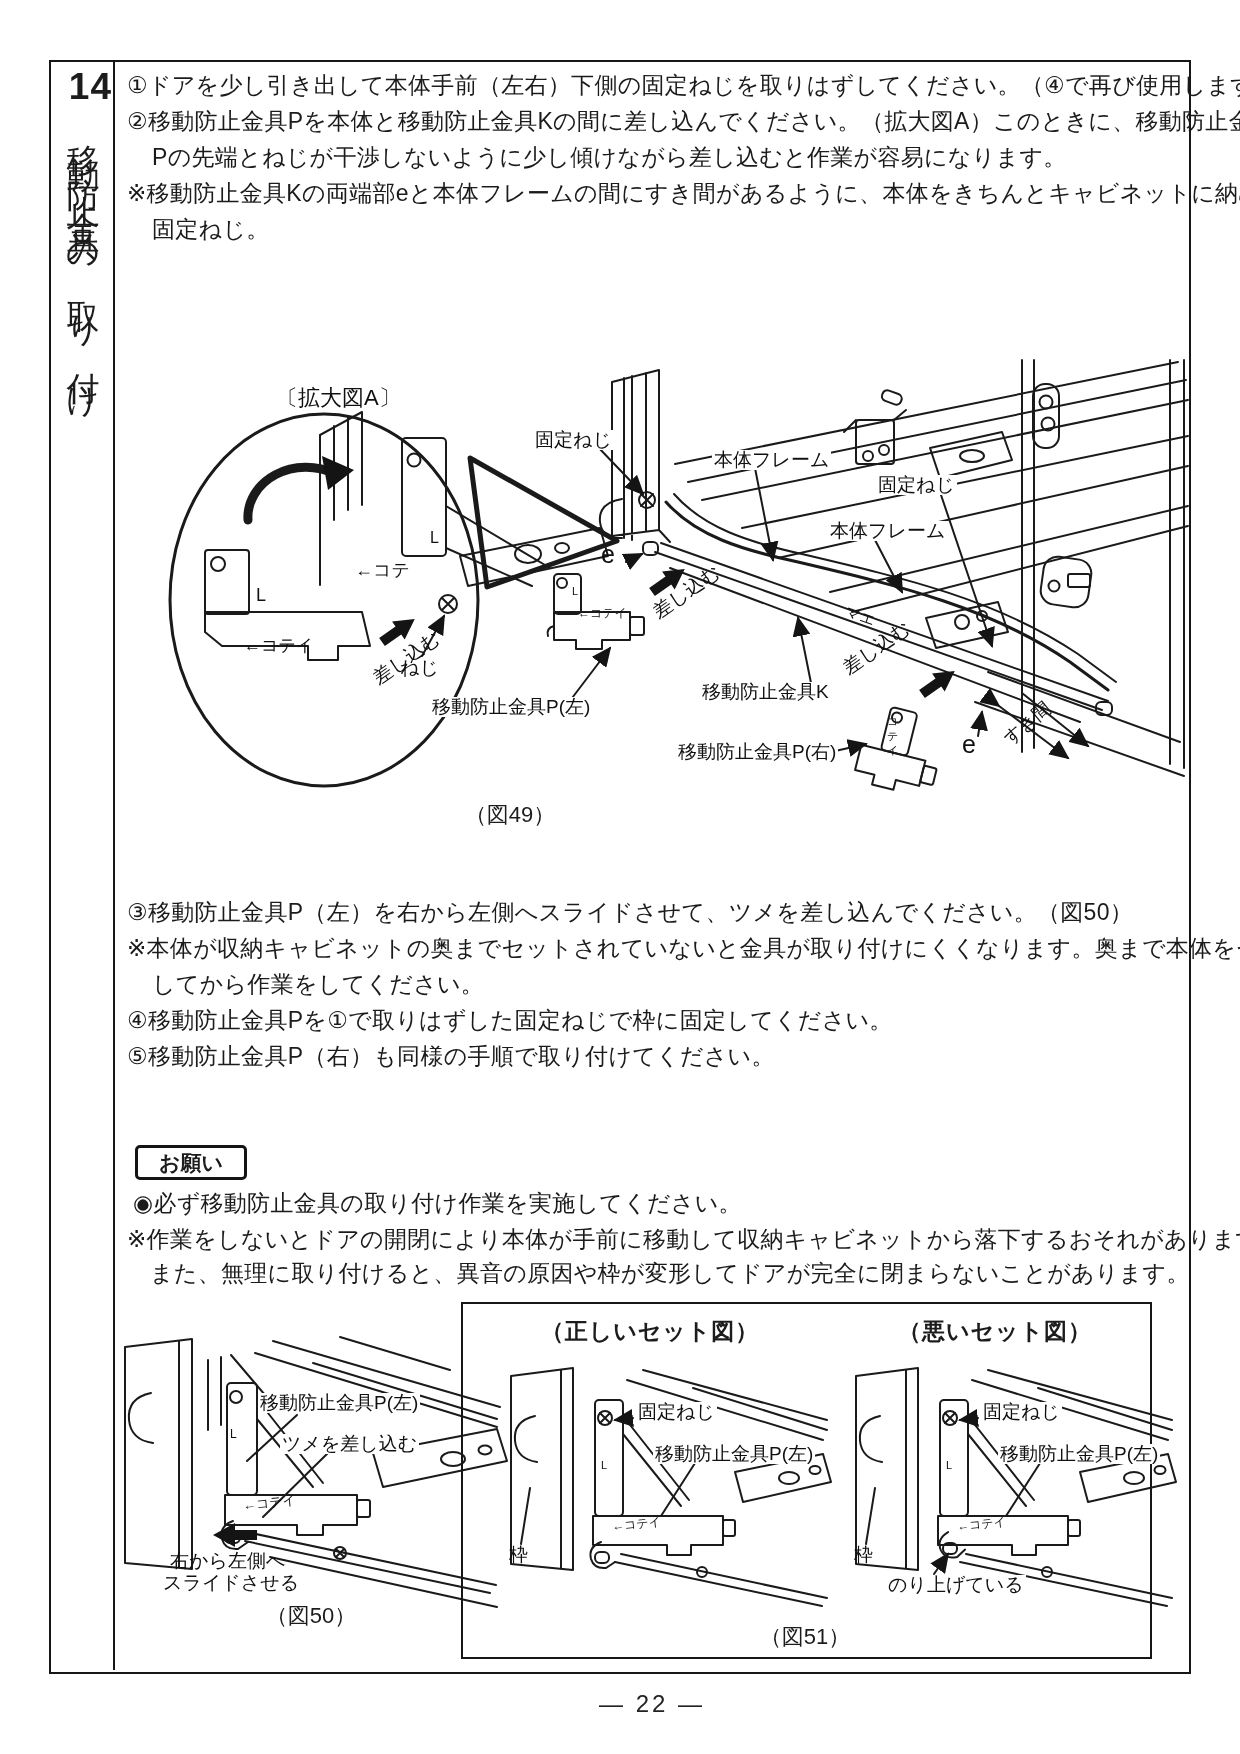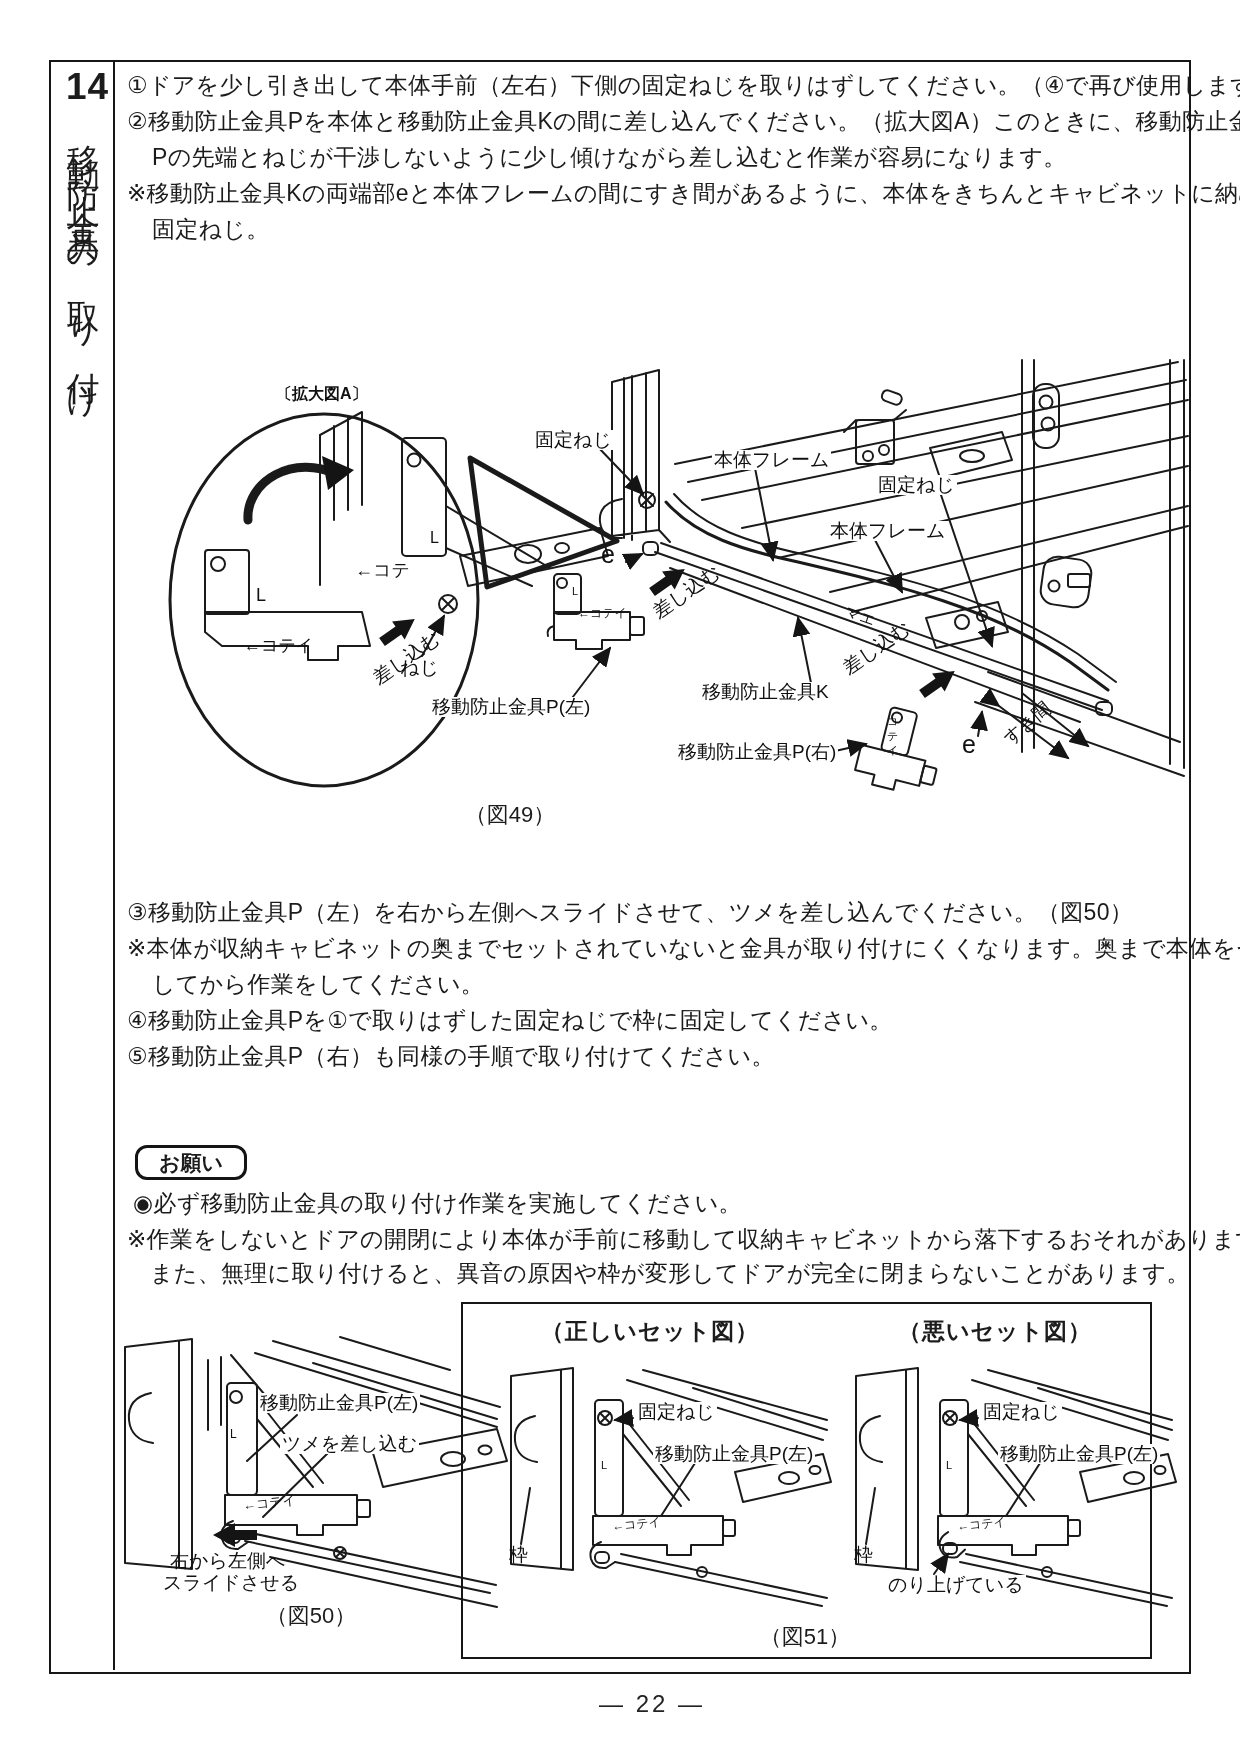--- a/index.html
+++ b/index.html
@@ -1,30 +1,30 @@
 <!DOCTYPE html>
 <html><head>
 <meta charset="utf-8">
 <style>
   html,body{margin:0;padding:0;background:#e8e8e8;}
   .page{position:relative;width:1240px;height:1754px;background:#ffffff;
         font-family:"Liberation Sans","DejaVu Sans",sans-serif;color:#1c1c1c;overflow:hidden;margin:0 auto;}
   .content-box{position:absolute;left:49px;top:60px;width:1138px;height:1610px;border:2px solid #161616;}
   .side-sep{position:absolute;left:113px;top:62px;width:2px;height:1608px;background:#161616;}
-  .sec-num{position:absolute;left:66px;top:66px;width:58px;text-align:left;
+  .sec-num{position:absolute;left:54px;top:66px;width:58px;text-align:right;
            font-size:37px;font-weight:600;letter-spacing:1px;}
   .vtitle{position:absolute;left:60px;top:118px;height:540px;writing-mode:vertical-rl;
           font-size:33px;font-weight:500;letter-spacing:17px;}
   .t{position:absolute;white-space:nowrap;font-size:23px;letter-spacing:0.3px;color:#1b1b1b;}
   .lbl{position:absolute;white-space:nowrap;font-size:19px;color:#101010;line-height:1.05;}
   .bg{background:#ffffff;padding:0 2px;}
   .cap{position:absolute;font-size:22px;font-weight:500;text-align:center;white-space:nowrap;}
   .title51{position:absolute;font-size:23px;font-weight:700;text-align:center;letter-spacing:1px;white-space:nowrap;}
   .badge{position:absolute;left:135px;top:1145px;width:106px;height:29px;border:3px solid #141414;
-         border-radius:12px;text-align:center;line-height:29px;font-size:21px;font-weight:700;}
+         border-radius:5px;text-align:center;line-height:29px;font-size:21px;font-weight:700;}
   .box51{position:absolute;left:461px;top:1302px;width:687px;height:353px;border:2px solid #161616;}
   .pageno{position:absolute;left:0;top:1690px;width:1240px;text-align:center;font-size:24px;letter-spacing:3px;color:#222;padding-left:32px;}
   svg.fig{position:absolute;overflow:visible;}
 </style>
 </head>
 <body>
 
 <div class="page">
 
   <div class="content-box"></div>
@@ -148,21 +148,21 @@
       <line x1="810" y1="132" x2="862" y2="286" marker-end="url(#ahA)"></line>
       <line x1="744" y1="178" x2="772" y2="232" marker-end="url(#ahA)"></line>
       <line x1="496" y1="202" x2="512" y2="194" marker-end="url(#ahA)"></line>
       <line x1="848" y1="376" x2="852" y2="352" marker-end="url(#ahA)"></line>
       <line x1="682" y1="328" x2="668" y2="258" marker-end="url(#ahA)"></line>
       <line x1="692" y1="394" x2="736" y2="384" marker-end="url(#ahA)"></line>
       <line x1="436" y1="346" x2="480" y2="288" marker-end="url(#ahA)"></line>
     </g>
   </svg>
 
-  <div class="lbl" style="left:276px;top:386px;font-size:16px;font-weight:700">〔拡大図A〕</div>
+  <div class="lbl" style="left:276px;top:386px;font-size:22px;font-weight:400">〔拡大図A〕</div>
   <div class="lbl bg" style="left:533px;top:430px">固定ねじ</div>
   <div class="lbl bg" style="left:712px;top:450px">本体フレーム</div>
   <div class="lbl bg" style="left:876px;top:475px">固定ねじ</div>
   <div class="lbl bg" style="left:828px;top:521px">本体フレーム</div>
   <div class="lbl" style="left:601px;top:541px;font-size:25px">e</div>
   <div class="lbl" style="left:368px;top:648px;transform:rotate(-35deg)">差し込む</div>
   <div class="lbl" style="left:400px;top:658px">ねじ</div>
   <div class="lbl bg" style="left:430px;top:697px">移動防止金具P(左)</div>
   <div class="lbl" style="left:648px;top:582px;transform:rotate(-35deg)">差し込む</div>
   <div class="lbl bg" style="left:700px;top:682px">移動防止金具K</div>

